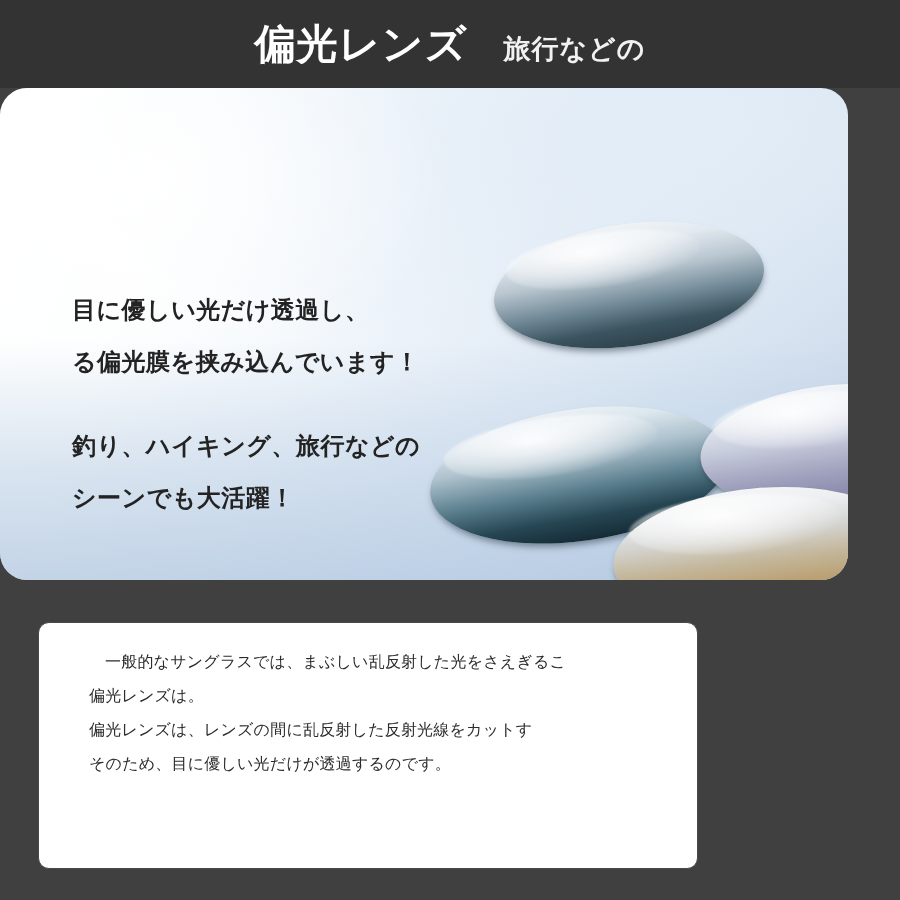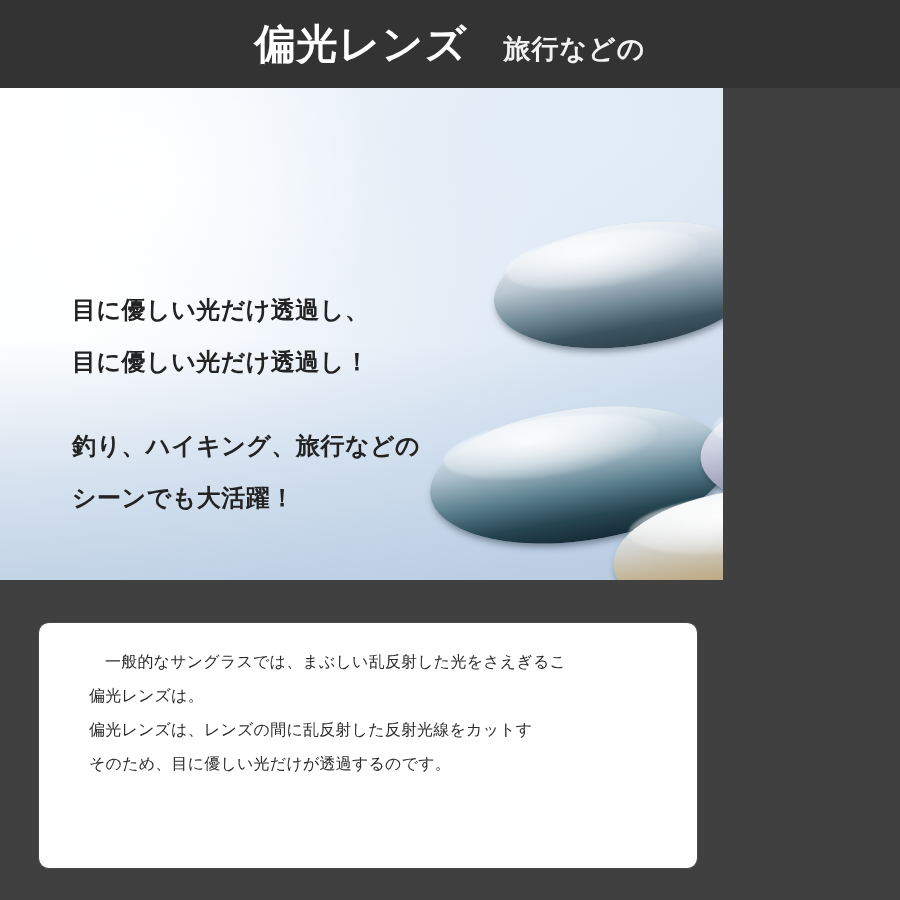--- a/index.html
+++ b/index.html
@@ -31,25 +31,26 @@
     color:#f2f2f2;
     font-size:27px;
     font-weight:bold;
     letter-spacing:1px;
     margin-left:36px;
     line-height:1;
   }
 
   
   .photo{
-    position:absolute;left:0;top:88px;width:723px;height:492px;
+    position:absolute;left:0;top:88px;width:848px;height:492px;
     overflow:hidden;
     background:
       radial-gradient(120% 90% at 78% 8%, #e3edf7 0%, rgba(227,237,247,0) 60%),
       linear-gradient(112deg,#ffffff 0%,#fdfefe 20%,#f4f8fc 38%,#e6eef7 58%,#d8e5f1 76%,#cfdcec 92%,#c9d8ea 100%);
+    border-radius: 27px;
   }
   
   .photo-surface{
     position:absolute;left:0;bottom:0;width:900px;height:240px;
     background:linear-gradient(180deg, rgba(196,214,233,0) 0%, rgba(186,206,228,0.55) 55%, rgba(176,198,223,0.75) 100%);
   }
   .photo-glow{
     position:absolute;left:-6%;top:-10%;width:60%;height:70%;
     background:radial-gradient(ellipse at 40% 40%, rgba(255,255,255,0.95) 0%, rgba(255,255,255,0) 70%);
   }
@@ -162,21 +163,21 @@
     </div>
 
     <div class="lens" id="lens-bottom">
       <div class="edge"></div>
       <div class="face"></div>
       <div class="shine"></div>
     </div>
 
     <div class="copy">
       <div class="copy-line">目に優しい光だけ透過し、</div>
-      <div class="copy-line">目に優しい光だけ透過し！</div>
+      <div class="copy-line">る偏光膜を挟み込んでいます！</div>
       <div class="copy-block-2">
         <div class="copy-line">釣り、ハイキング、旅行などの</div>
         <div class="copy-line">シーンでも大活躍！</div>
       </div>
     </div>
   </div>
 
   <div class="infobox">
     <div class="infotext">
       <div class="ln indent">一般的なサングラスでは、まぶしい乱反射した光をさえぎるこ</div>

